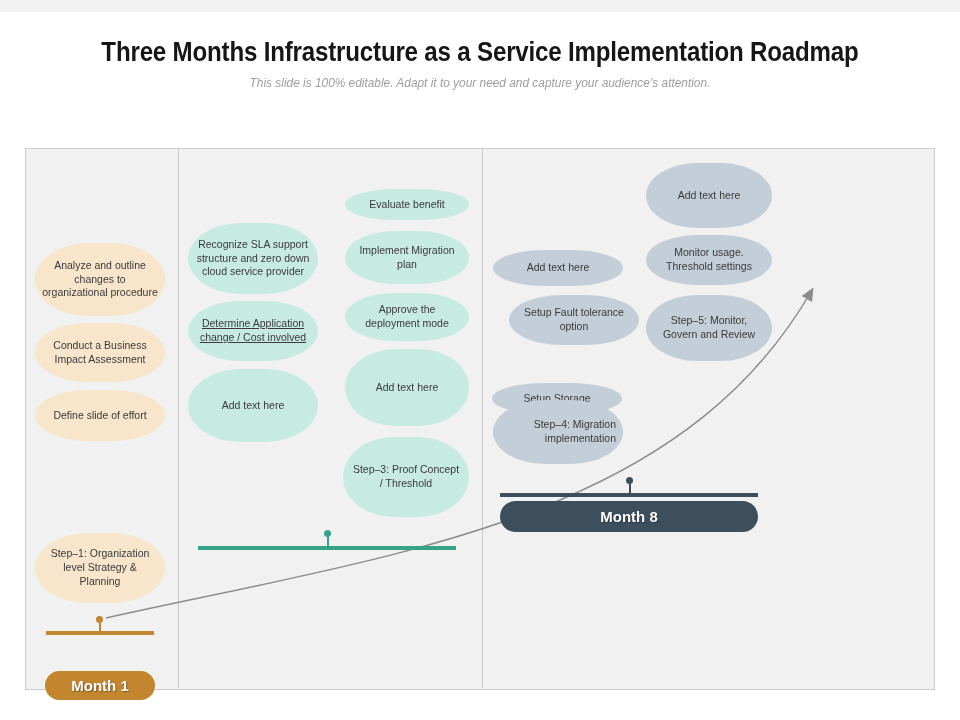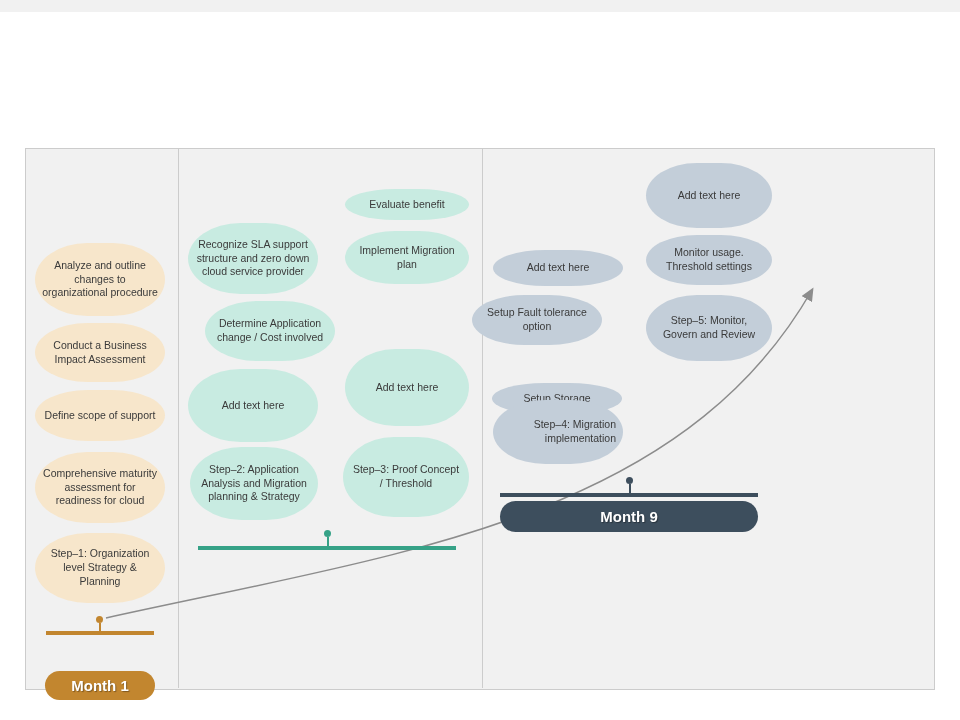--- a/index.html
+++ b/index.html
@@ -71,65 +71,68 @@
   .acc1{background:var(--month1-accent,#c2862f);}
   .acc2{background:var(--month2-accent,#36a287);}
   .acc3{background:var(--month3-accent,#3d4e5d);}
 </style>
 </head>
 <body>
 
 <div class="slide">
   <div class="top-strip"></div>
 
+  <div class="header">
+    <h1 class="title">Three Months Infrastructure as a Service Implementation Roadmap</h1>
+    <p class="subtitle">This slide is 100% editable. Adapt it to your need and capture your audience’s attention.</p>
+  </div>
 
   <div class="panel"></div>
   <div class="divider" style="left:178px;"></div>
   <div class="divider" style="left:482px;"></div>
 
   <svg class="arrow-svg" viewBox="0 0 960 720">
     <defs>
       <marker id="ah" markerWidth="9" markerHeight="8" refX="7" refY="4" orient="auto">
         <path d="M0,0 L9,4 L0,8 z"></path>
       </marker>
     </defs>
     <path class="curve" d="M 106 618 C 400 553, 680 520, 812 290" marker-end="url(#ah)"></path>
   </svg>
 
   <div class="bubble m1" style="left:35px;top:243px;width:130px;height:73px;">Analyze and outline changes to organizational procedure</div>
   <div class="bubble m1" style="left:35px;top:323px;width:130px;height:59px;">Conduct a Business Impact Assessment</div>
-  <div class="bubble m1" style="left:35px;top:390px;width:130px;height:51px;">Define scope of support</div>
-  <div class="bubble m1" style="left:35px;top:452px;width:130px;height:71px;">Comprehensive maturity assessment for readiness for cloud</div>
+  <div class="bubble m1" style="left:35px;top:390px;width:130px;height:51px;">Define slide of effort</div>
   <div class="bubble m1" style="left:35px;top:533px;width:130px;height:70px;">Step–1: Organization level Strategy &amp; Planning</div>
 
   <div class="mdot acc1" style="left:96px;top:616px;"></div>
   <div class="mstem acc1" style="left:99px;top:623px;height:9px;"></div>
   <div class="mline acc1" style="left:46px;top:631px;width:108px;"></div>
   <div class="mpill acc1" style="left:45px;top:639px;width:110px;height:29px;margin-top:32px;">Month 1</div>
 
   <div class="bubble m2" style="left:188px;top:223px;width:130px;height:71px;">Recognize SLA support structure and zero down cloud service provider</div>
-  <div class="bubble m2" style="left:205px;top:301px;width:130px;height:60px;">Determine Application change / Cost involved</div>
+  <div class="bubble m2" style="left:188px;top:301px;width:130px;height:60px;text-decoration:underline;">Determine Application change / Cost involved</div>
   <div class="bubble m2" style="left:188px;top:369px;width:130px;height:73px;">Add text here</div>
-  <div class="bubble m2" style="left:190px;top:447px;width:128px;height:73px;">Step–2: Application Analysis and Migration planning &amp; Strategy</div>
 
   <div class="bubble m2" style="left:345px;top:189px;width:124px;height:31px;">Evaluate benefit</div>
   <div class="bubble m2" style="left:345px;top:231px;width:124px;height:53px;">Implement Migration plan</div>
+  <div class="bubble m2" style="left:345px;top:293px;width:124px;height:48px;">Approve the deployment mode</div>
   <div class="bubble m2" style="left:345px;top:349px;width:124px;height:77px;">Add text here</div>
   <div class="bubble m2" style="left:343px;top:437px;width:126px;height:80px;">Step–3: Proof Concept / Threshold</div>
 
   <div class="mdot acc2" style="left:324px;top:530px;"></div>
   <div class="mstem acc2" style="left:327px;top:537px;height:9px;"></div>
   <div class="mline acc2" style="left:198px;top:546px;width:258px;"></div>
 
   <div class="bubble m3" style="left:493px;top:250px;width:130px;height:36px;">Add text here</div>
-  <div class="bubble m3" style="left:472px;top:295px;width:130px;height:50px;">Setup Fault tolerance option</div>
+  <div class="bubble m3" style="left:509px;top:295px;width:130px;height:50px;">Setup Fault tolerance option</div>
   <div class="bubble m3" style="left:492px;top:355px;width:130px;height:31px;margin-top:28px;">Setup Storage</div>
   <div class="bubble m3" style="left:493px;top:400px;width:130px;height:64px;text-align:right;">Step–4: Migration implementation</div>
 
   <div class="bubble m3" style="left:646px;top:163px;width:126px;height:65px;">Add text here</div>
   <div class="bubble m3" style="left:646px;top:235px;width:126px;height:50px;">Monitor usage. Threshold settings</div>
   <div class="bubble m3" style="left:646px;top:295px;width:126px;height:66px;">Step–5: Monitor, Govern and Review</div>
 
   <div class="mdot acc3" style="left:626px;top:477px;"></div>
   <div class="mstem acc3" style="left:629px;top:484px;height:9px;"></div>
   <div class="mline acc3" style="left:500px;top:493px;width:258px;"></div>
-  <div class="mpill acc3" style="left:500px;top:501px;width:258px;height:31px;">Month 9</div>
+  <div class="mpill acc3" style="left:500px;top:501px;width:258px;height:31px;">Month 8</div>
 </div>
 
 </body></html>

